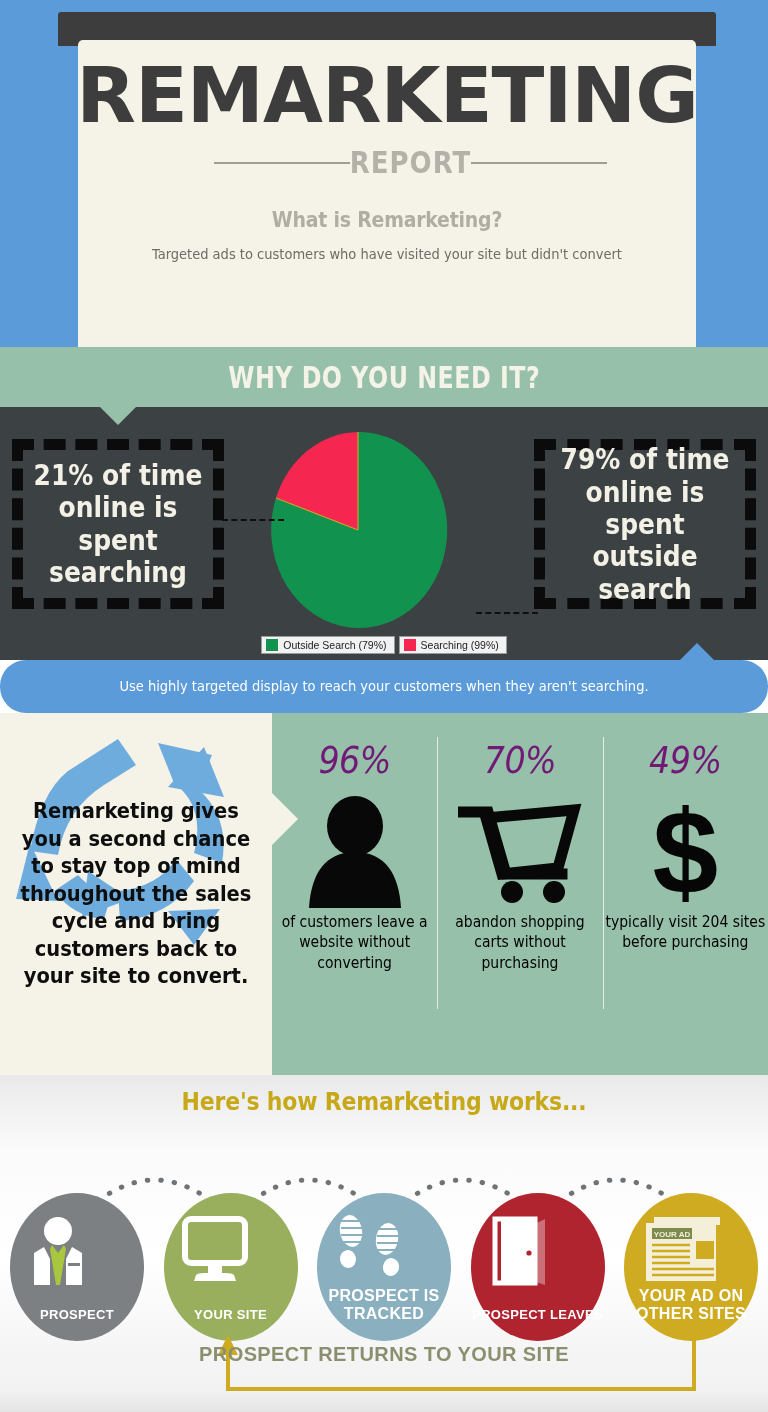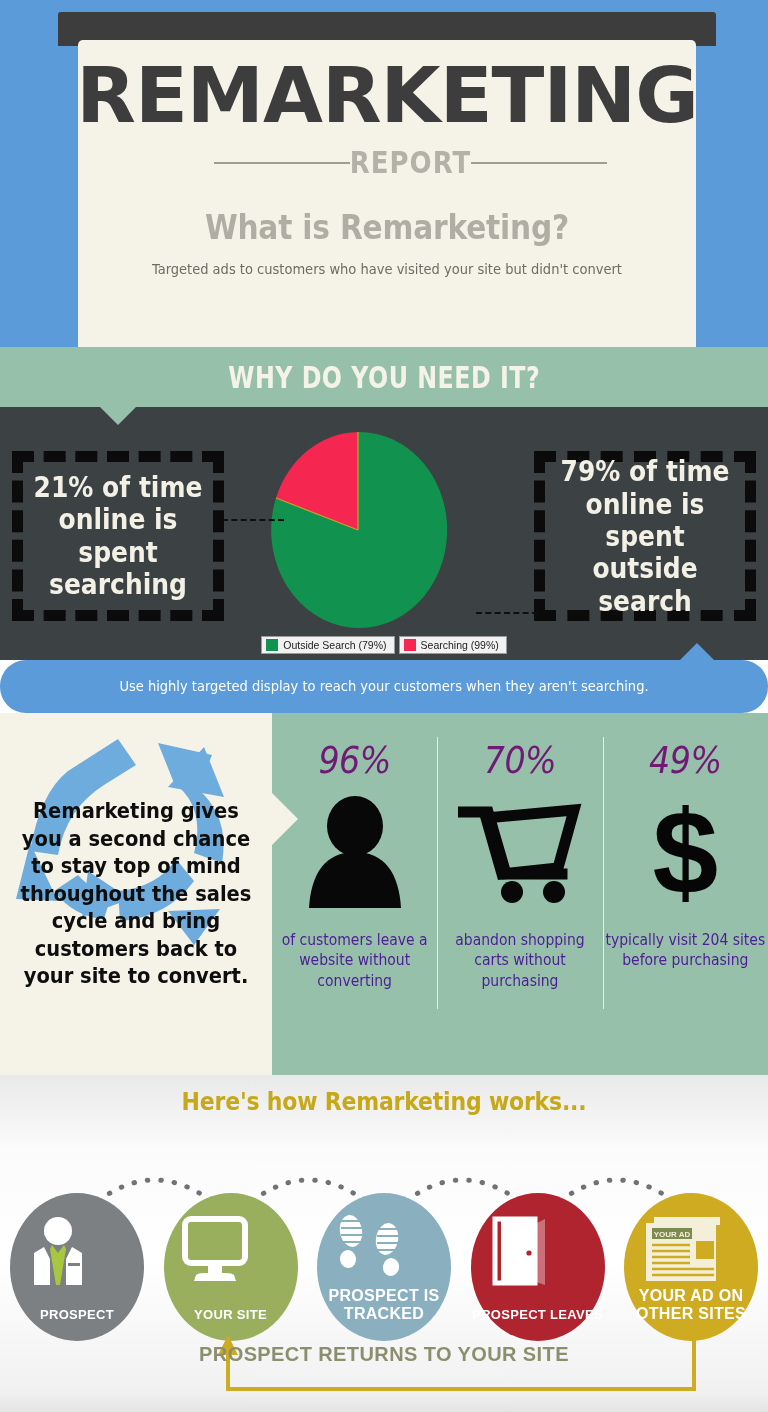--- a/index.html
+++ b/index.html
@@ -44,21 +44,21 @@
   }
   .hero-rule { width: 136px; height: 2px; background: #9d9d94; }
   .hero-report {
     font-size: 26px; font-weight: 700; letter-spacing: 1px;
     color: #b4b2a8;
     font-family: "Liberation Sans Narrow", "DejaVu Sans", sans-serif;
     transform: scaleY(1.15);
   }
   .hero-q {
     margin-top: 30px;
-    font-size: 33px; font-weight: 700; color: #b0aea4;
+    font-size: 21px; font-weight: 700; color: #b0aea4;
     font-family: "DejaVu Sans Condensed", "Liberation Sans", sans-serif;
     letter-spacing: -0.2px;
   }
   .hero-sub {
     margin-top: 12px; font-size: 14.5px; color: #6d6d66;
     line-height: 1.45; font-family: "DejaVu Sans Condensed","Liberation Sans",sans-serif;
   }
 
   
   .why-band {
@@ -78,21 +78,21 @@
   }
   .notch-down {
     position: absolute; top: 0; left: 100px;
     width: 0; height: 0;
     border-left: 18px solid transparent;
     border-right: 18px solid transparent;
     border-top: 18px solid #97c0ab;
     z-index: 4;
   }
   .bracket {
-    position: absolute; top: 44px;
+    position: absolute; top: 32px;
     width: 212px; height: 170px;
     border: 11px dashed #0b0b0b;
     display: flex; align-items: center; justify-content: center;
     text-align: center;
   }
   .bracket.left  { left: 12px; }
   .bracket.right { right: 12px; width: 222px; }
   .bracket span {
     color: #f3f1e6; font-size: 25px; font-weight: 700; line-height: 1.16;
     font-family: "Liberation Sans Narrow","DejaVu Sans",sans-serif;
@@ -178,21 +178,21 @@
     width: 1px; height: 272px; background: #e3eee8;
   }
   .stat-pct {
     font-size: 37px; color: #701a75; font-weight: 400;
     font-family: "DejaVu Sans Condensed","Liberation Sans",sans-serif;
     letter-spacing: -0.5px;
     font-style: italic;
   }
   .stat-icon { height: 120px; display: flex; align-items: center; justify-content: center; margin-top: 10px; }
   .stat-desc {
-    margin-top: 18px; font-size: 15.5px; color: #4c1d95; line-height: 1.32;
+    font-size: 15.5px; color: #000000; line-height: 1.32;
     text-align: center;
     font-family: "DejaVu Sans Condensed","Liberation Sans",sans-serif;
   }
   .dollar {
     font-size: 118px; font-weight: 900; color: #060606; line-height: 0.85;
     font-family: "Liberation Sans", sans-serif;
   }
 
   
   .flow {

